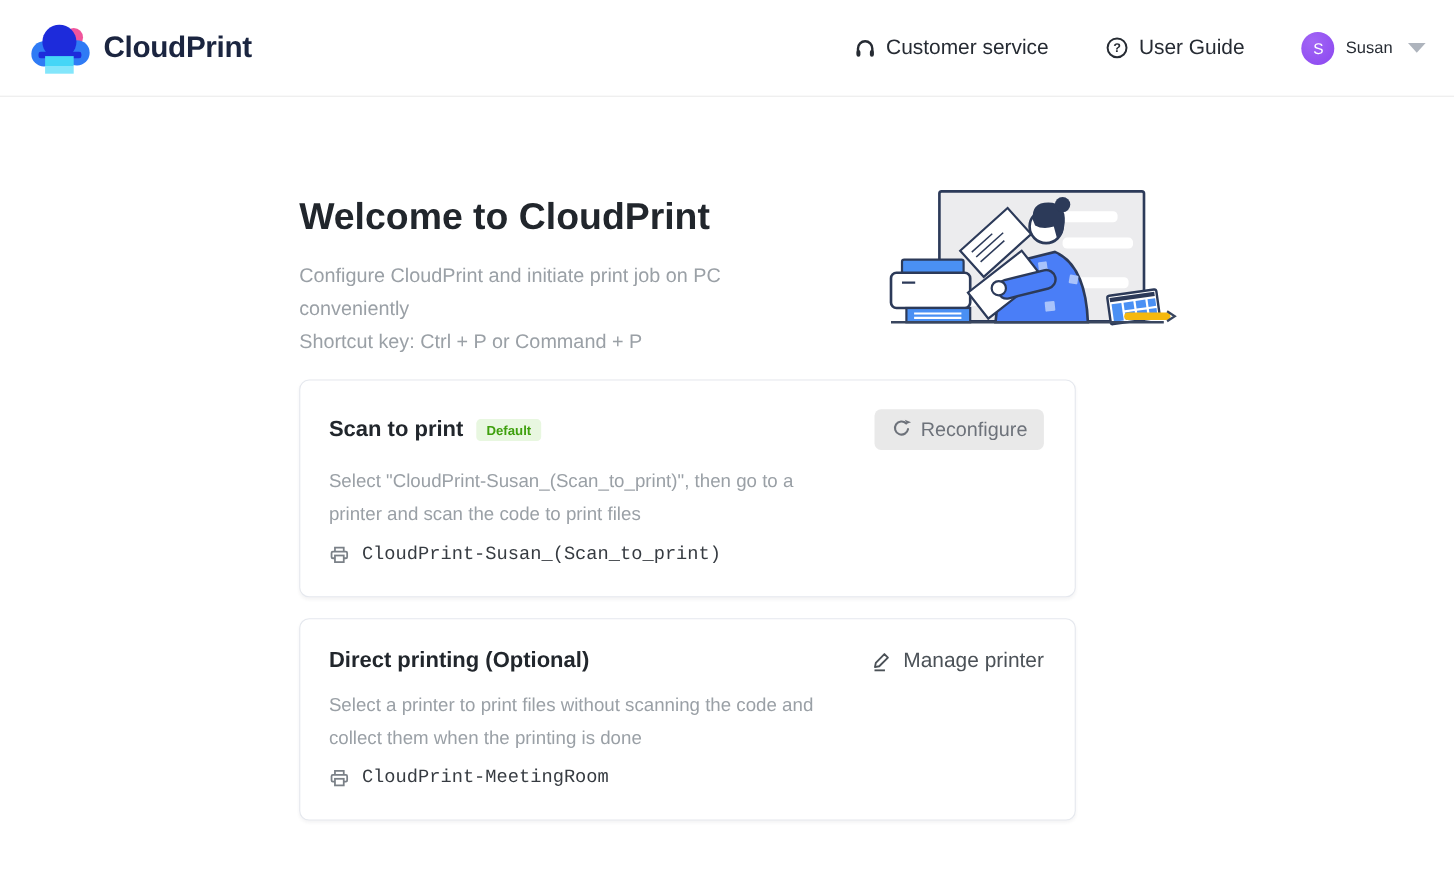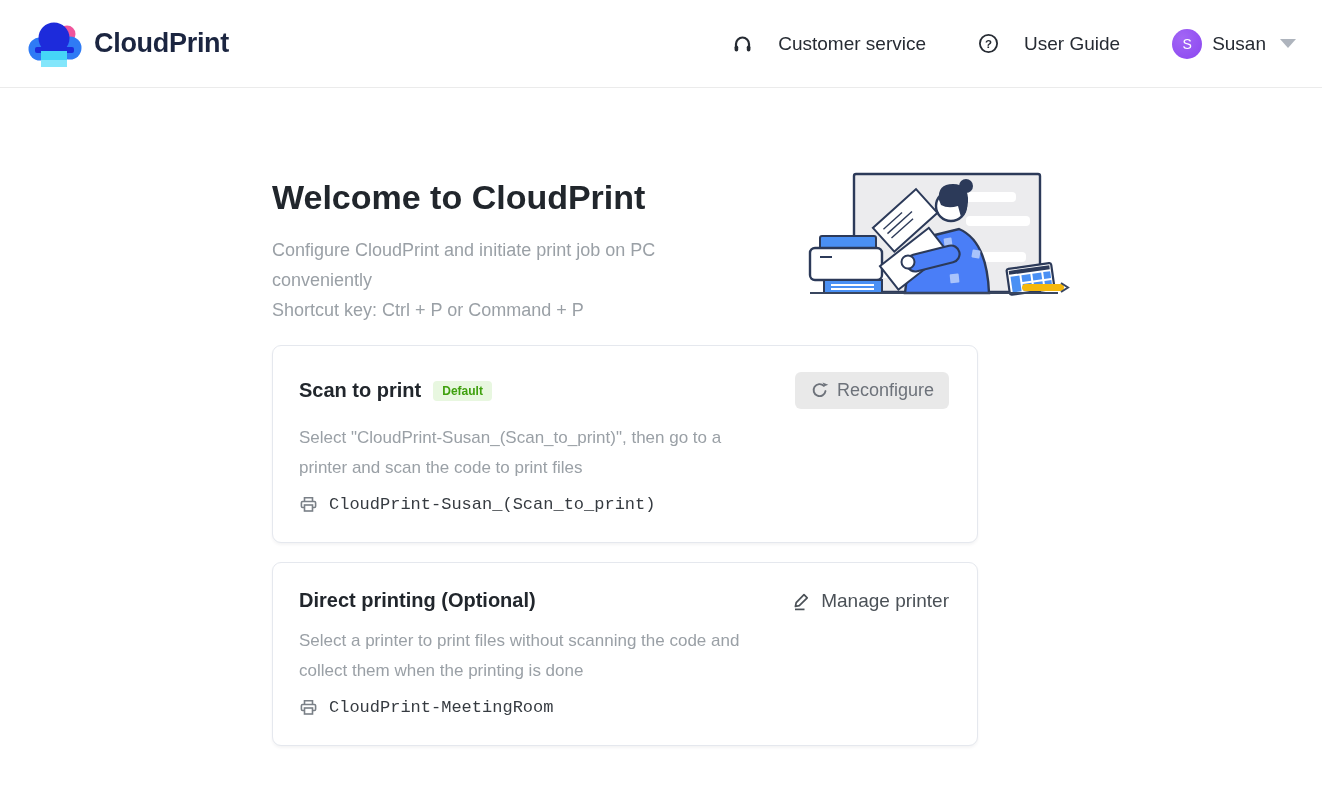--- a/index.html
+++ b/index.html
@@ -10,46 +10,46 @@
   }
   *{box-sizing:border-box; margin:0; padding:0;}
   html,body{width:1322px; height:812px; overflow:hidden; background:#fff;
     font-family:"Liberation Sans","DejaVu Sans",sans-serif;}
   
   .header{height:88px; display:flex; align-items:center; padding:0 26px;
     border-bottom:1px solid #ebebeb;}
   .brand{display:flex; align-items:center; gap:10px;}
   .brand-name{font-size:27px; font-weight:700; color:var(--brand-navy,#1b2540); letter-spacing:-.3px;}
   .nav{margin-left:auto; display:flex; align-items:center; gap:52px;}
-  .nav-item{display:flex; align-items:center; gap:25px; font-size:19px;
+  .nav-item{display:flex; align-items:center; gap:9px; font-size:19px;
     color:var(--nav-text,#262b33); cursor:pointer;}
   .user{display:flex; align-items:center; gap:10px; cursor:pointer;}
   .avatar{width:30px; height:30px; border-radius:50%;
     background:radial-gradient(circle at 35% 30%, #a266f5, var(--avatar-purple,#8b46f0));
     color:#fff; font-size:14px; display:flex; align-items:center; justify-content:center;}
-  .user-name{font-size:19px; color:var(--nav-text,#262b33);}
+  .user-name{font-size:15px; color:var(--nav-text,#262b33);}
   .caret{width:0; height:0; border-left:8px solid transparent; border-right:8px solid transparent;
     border-top:9px solid #aeb4bd; margin-left:4px;}
   
   .main{padding:90px 0 16px 272px;}
   .hero{position:relative; width:798px; margin-bottom:20px;}
   .hero h1{font-size:34px; font-weight:700; color:var(--text-dark,#21262c); margin-bottom:18px;}
   .hero .sub{width:452px; font-size:18px; line-height:30px; color:var(--text-gray,#9aa0a6);}
   .hero .line2{display:block;}
   .illustration{position:absolute; right:0; top:-12px; width:262px; height:132px;}
   
   .card{width:706px; border:1px solid var(--card-border,#e5e8ee); border-radius:9px;
     padding:26px 28px 28px 26px; margin-bottom:19px; background:#fff;
     box-shadow:0 2px 3px rgba(30,40,60,.05);}
   .card-head{display:flex; align-items:center; justify-content:space-between;}
   .card-title-wrap{display:flex; align-items:center; gap:12px;}
   .card-title{font-size:20px; font-weight:700; color:var(--text-dark,#21262c);}
   .badge{background:var(--badge-green-bg,#e8f7e0); color:var(--badge-green-text,#3fa00e);
     font-size:12px; font-weight:700; padding:3px 9px; border-radius:4px;}
-  .btn-gray{display:flex; align-items:center; gap:8px; background:var(--button-gray-bg,#e9e9e9);
+  .btn-gray{display:flex; align-items:flex-start; gap:8px; background:var(--button-gray-bg,#e9e9e9);
     color:var(--button-gray-text,#6d727a); font-size:18px; border:none; border-radius:6px;
     padding:8px 15px; cursor:pointer; font-family:inherit;}
   .link-action{display:flex; align-items:center; gap:10px; background:none; border:none;
     color:var(--link-text,#4b5157); font-size:19px; cursor:pointer; font-family:inherit;}
   .desc{margin-top:14px; width:462px; font-size:17px; line-height:30px; color:var(--text-gray,#9aa0a6);}
   .printer-row{margin-top:12px; display:flex; align-items:center; gap:11px;
     font-size:17px; color:var(--printer-text,#363b41);font-family:Liberation Mono, monospace;}
   .icon{flex:none; display:inline-flex;}
 </style>
 </head>

